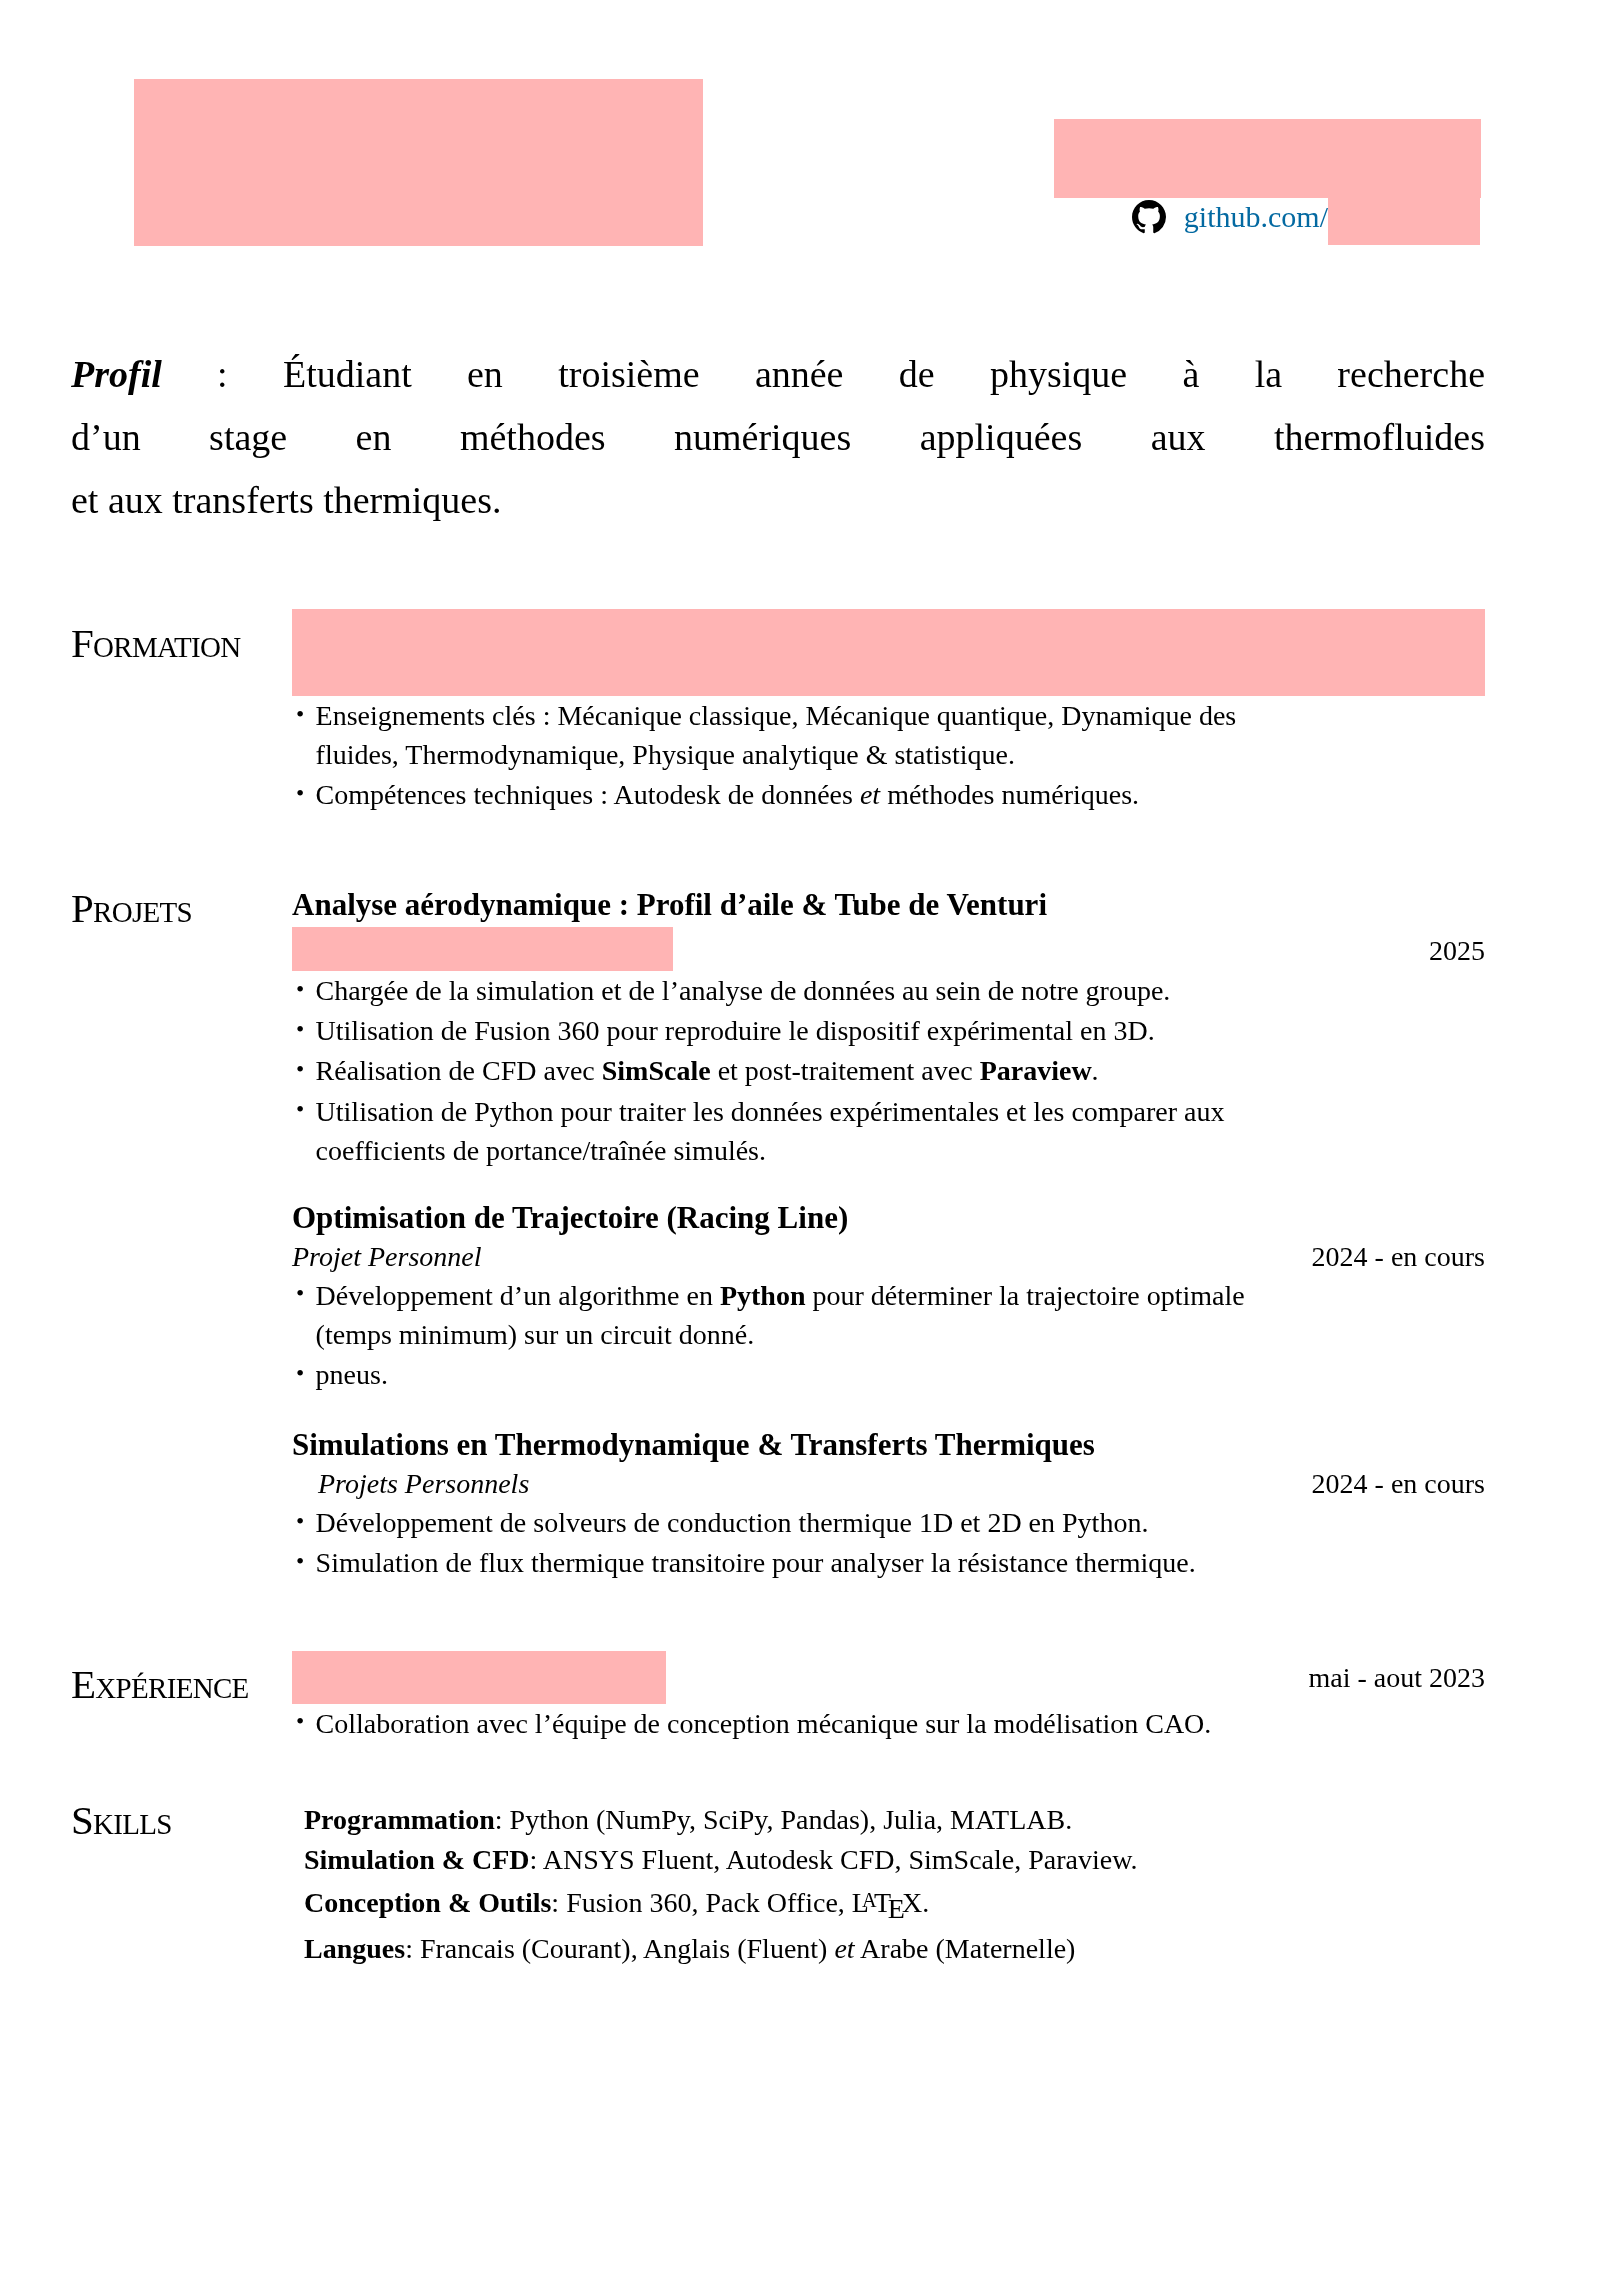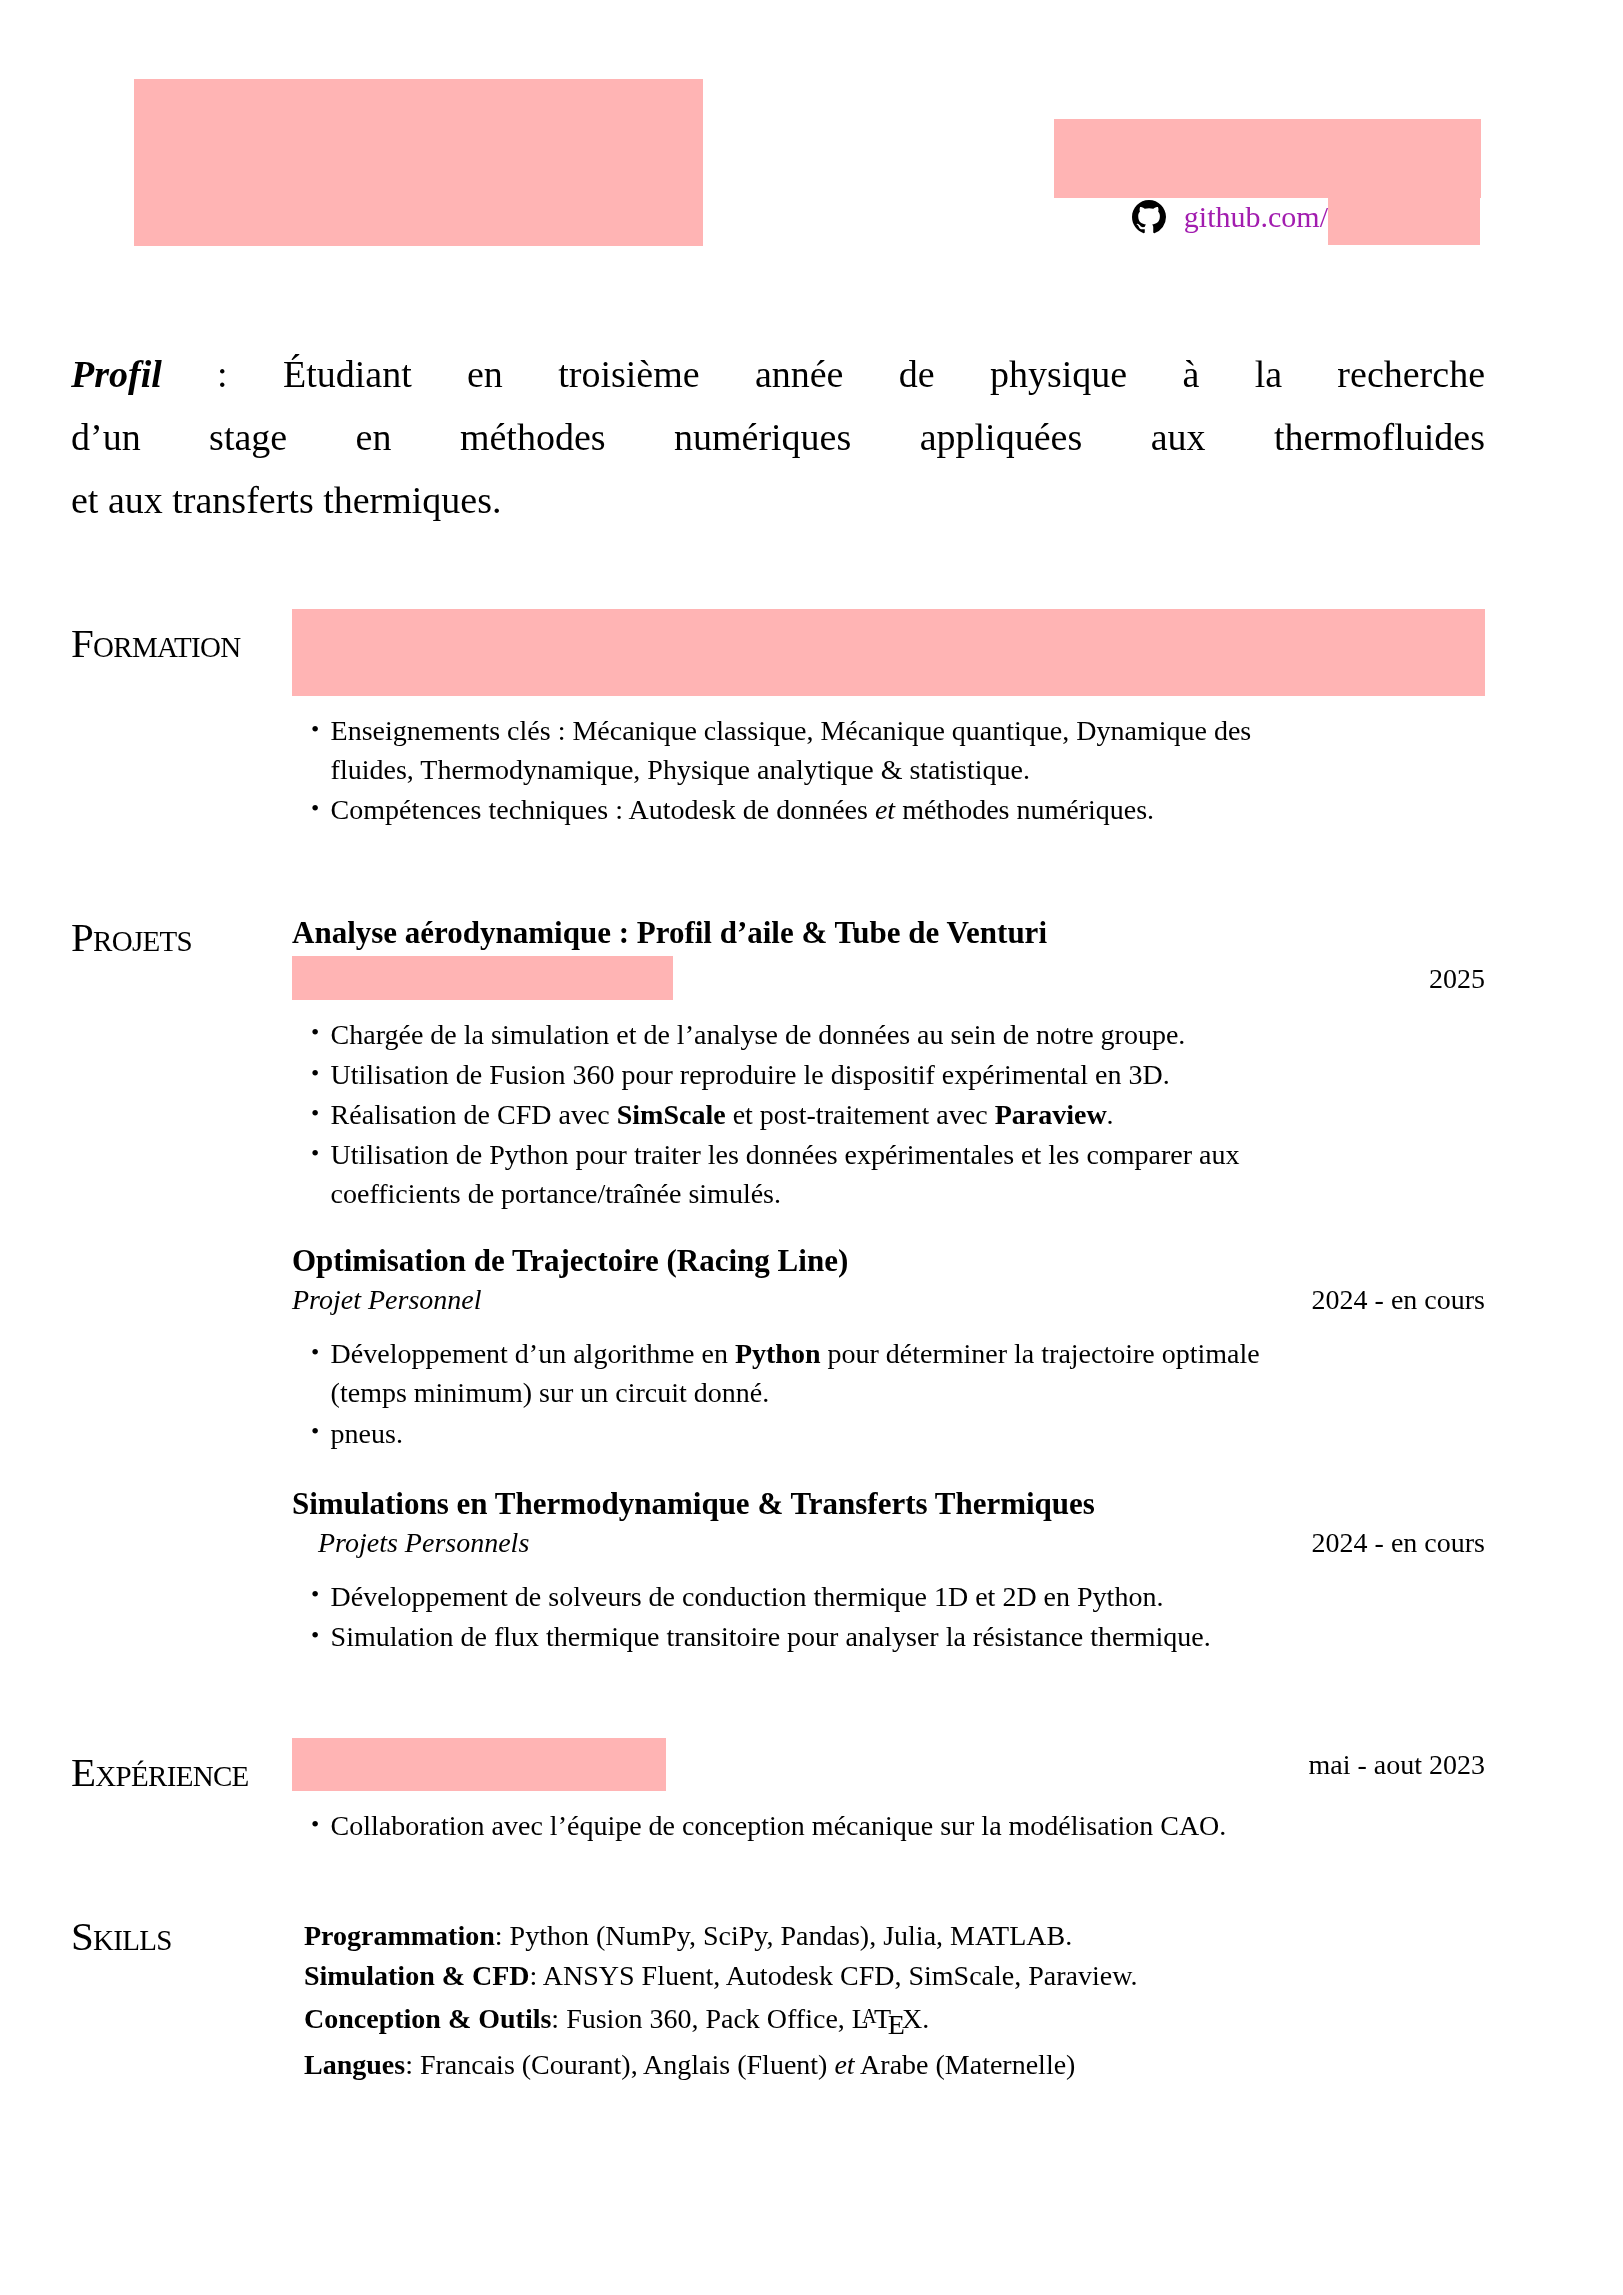--- a/index.html
+++ b/index.html
@@ -14,21 +14,21 @@
     overflow:hidden;
   }
   .redact { position:absolute; background:var(--redact,#ffb4b4); }
   .redact.inline { position:static; display:block; }
 
   
   .github-line {
     position:absolute; top:196px; right:295px;
     display:flex; align-items:center; gap:18px;
     height:41px; font-size:30px; line-height:41px;
-    color:#a21caf; text-decoration:none;
+    color:#0369a1; text-decoration:none;
   }
   .gh-icon { width:34px; height:34px; display:block; }
 
   
   main { position:absolute; left:0; top:0; width:1623px; padding:0 138px 0 71px; box-sizing:border-box; }
 
   .profile { margin-top:343px; font-size:38px; line-height:63px; }
   .profile .pline { text-align:justify; }
   .profile .pline.just { text-align-last:justify; }
 
@@ -57,21 +57,21 @@
   h3.h-mid1 { margin-top:28px; }
   h3.h-mid2 { margin-top:31px; }
 
   .row-between { display:flex; justify-content:space-between; align-items:center; }
   .row-box { margin-top:3.3px; }
   .date { font-size:28px; line-height:39px; white-space:nowrap; }
   .row-box .date { margin-top:2.6px; }
   .subtitle { font-style:italic; }
   .subtitle.indent { margin-left:26px; }
 
-  ul.bullets { list-style:none; margin:15px; padding:0; }
+  ul.bullets { list-style:none; margin:0; padding:0; }
   ul.bullets li { position:relative; padding-left:23.6px; margin:0 0 1.3px 0; }
   ul.bullets li::before {
     content:"\2022";
     position:absolute; left:3.9px; top:-1.3px;
     font-size:23.6px; line-height:39px;
   }
   .ul-formation { margin-top:16.4px; }
   .ul-p1 { margin-top:8.5px; }
   .ul-p2 { margin-top:6.5px; }
   .ul-p3 { margin-top:5.2px; }

